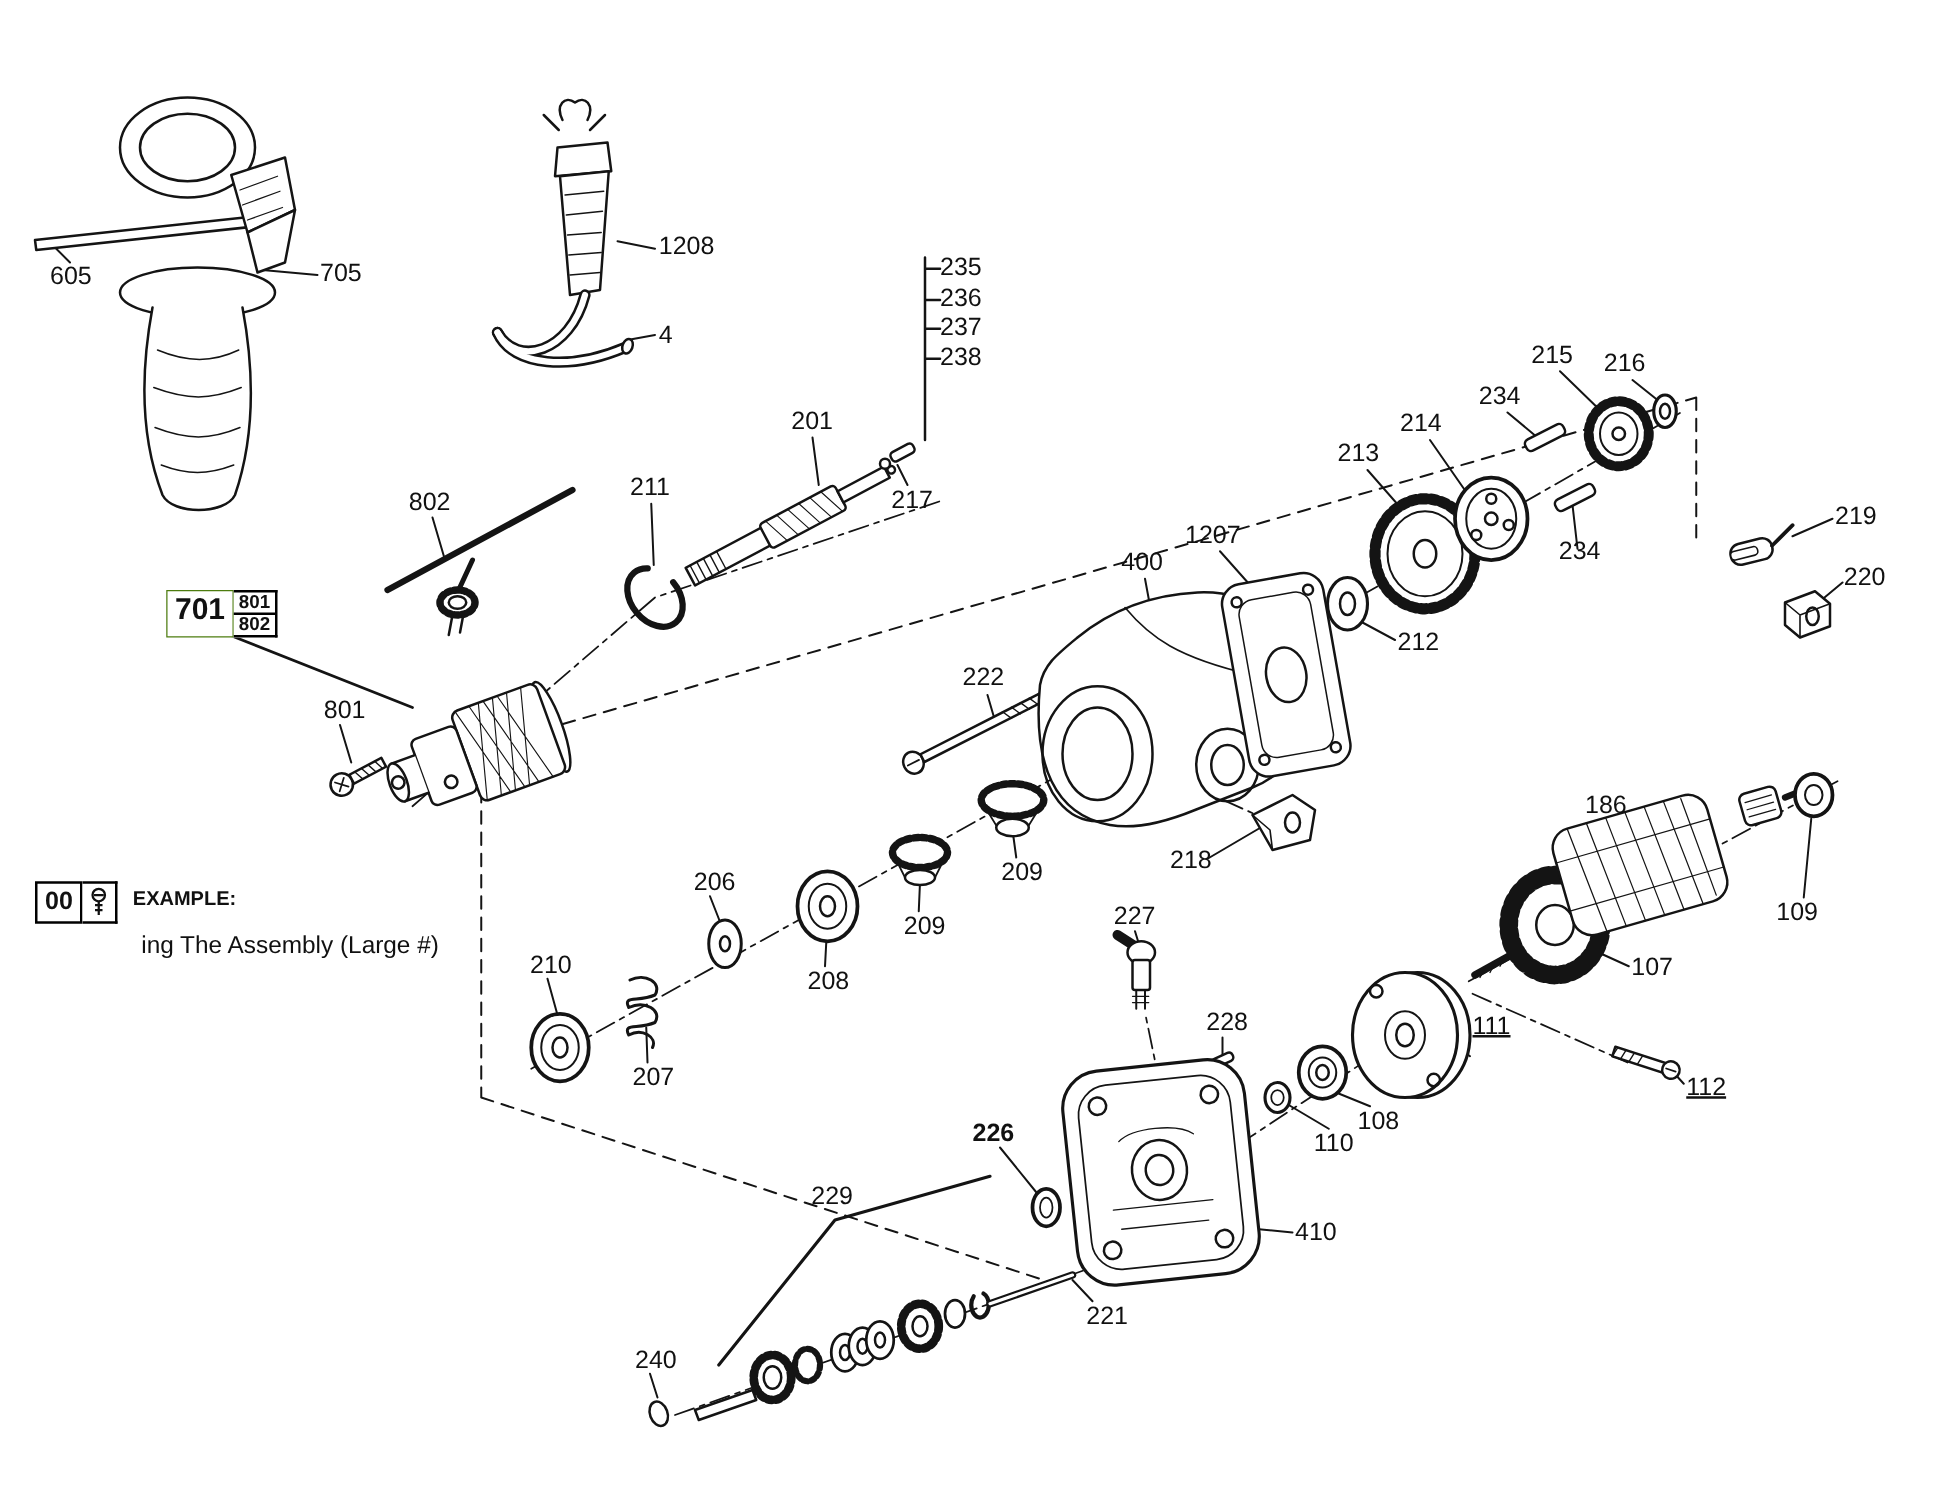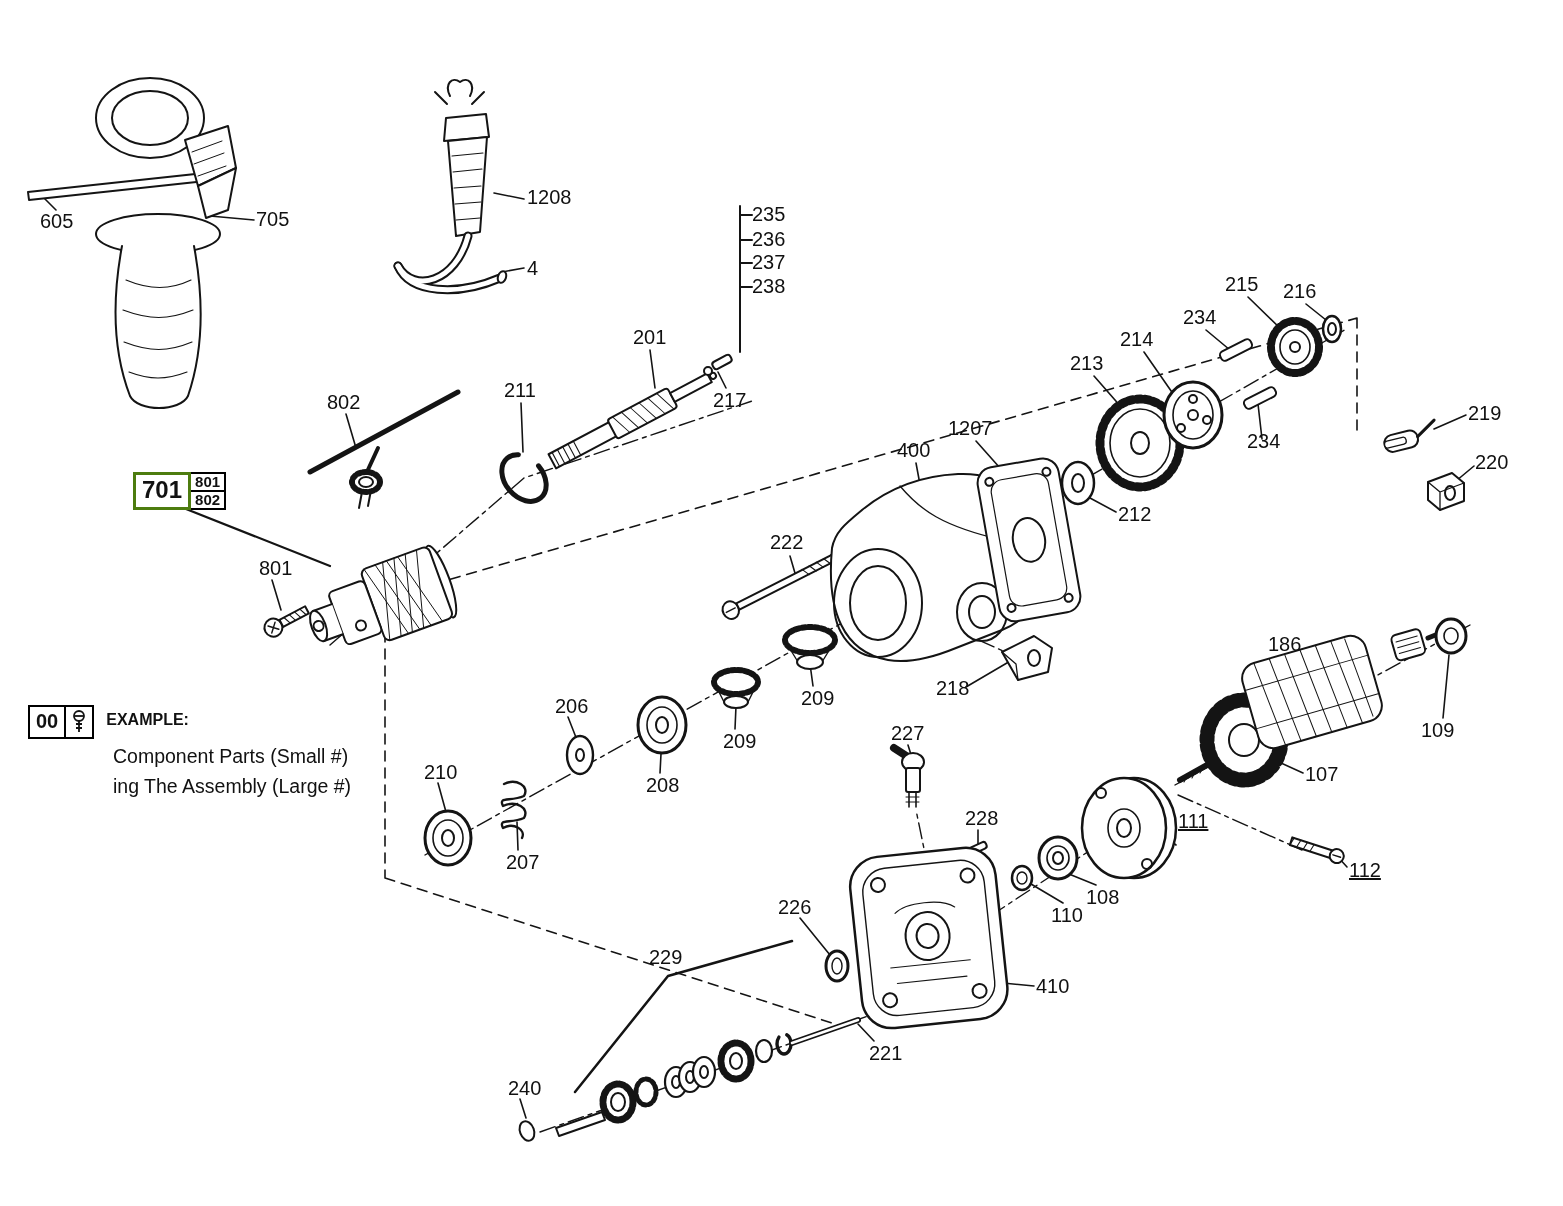--- a/index.html
+++ b/index.html
@@ -2,21 +2,21 @@
 <html><head>
 <meta charset="utf-8">
 <style>
   html,body{margin:0;padding:0;background:#fff;}
   .stage{position:relative;width:1563px;height:1206px;background:#fff;overflow:hidden;
          font-family:"Liberation Sans",sans-serif;color:#111;}
   .art{position:absolute;left:0;top:0;}
   .part-label{position:absolute;font-size:20px;line-height:22px;white-space:nowrap;color:#111;}
   
   .callout{position:absolute;left:133px;top:472px;display:flex;align-items:stretch;background:#fff;}
-  .callout .big{border:3px solid #4d7c0f;font-weight:bold;font-size:24px;line-height:26px;
+  .callout .big{border:1px solid #4d7c0f;font-weight:bold;font-size:24px;line-height:26px;
                 padding:2px 6px;background:#fff;}
   .callout .stack{display:flex;flex-direction:column;justify-content:center;border:2px solid #000;
                   border-left:none;font-weight:bold;font-size:15px;line-height:16px;background:#fff;}
   .callout .stack span{padding:0 4px;}
   .callout .stack span:first-child{border-bottom:2px solid #000;}
   
   .example{position:absolute;left:28px;top:705px;width:380px;}
   .example .row{display:flex;align-items:flex-start;}
   .example .codes{display:flex;margin-right:12px;border-radius:13px;}
   .example .code-box{border:2.5px solid #000;font-weight:bold;font-size:20px;line-height:22px;
@@ -349,21 +349,21 @@
       <div class="part-label" style="left: 555px; top: 695px;">206</div>
       <div class="part-label" style="left: 646px; top: 774px;">208</div>
       <div class="part-label" style="left: 891px; top: 722px;">227</div>
       <div class="part-label" style="left: 1178px; top: 810px; text-decoration: underline;">111</div>
       <div class="part-label" style="left: 1349px; top: 859px; text-decoration: underline;">112</div>
       <div class="part-label" style="left: 424px; top: 761px;">210</div>
       <div class="part-label" style="left: 506px; top: 851px;">207</div>
       <div class="part-label" style="left: 965px; top: 807px;">228</div>
       <div class="part-label" style="left: 1086px; top: 886px;">108</div>
       <div class="part-label" style="left: 1051px; top: 904px;">110</div>
-      <div class="part-label" style="left: 778px; top: 896px;">226</div>
+      <div class="part-label" style="left: 778px; top: 896px; font-weight: bold;">226</div>
       <div class="part-label" style="left: 1036px; top: 975px;">410</div>
       <div class="part-label" style="left: 649px; top: 946px;">229</div>
       <div class="part-label" style="left: 869px; top: 1042px;">221</div>
       <div class="part-label" style="left: 508px; top: 1077px;">240</div>
       <div class="part-label" style="left: 259px; top: 557px;">801</div>
     </div>
 
   <div class="callout">
     <span class="big">701</span>
     <span class="stack">
@@ -380,18 +380,17 @@
           <svg width="16" height="26" viewBox="0 0 16 26" fill="none" stroke="#111" stroke-width="1.8">
             <circle cx="8" cy="7" r="5"></circle>
             <path d="M4,7 L12,7"></path>
             <path d="M8,12 L8,23 M5,15 L11,15 M5,19 L11,19"></path>
           </svg>
         </span>
       </span>
       <span class="heading">EXAMPLE:</span>
     </div>
     <div class="body">
-      <div>Component Parts (Small #)</div>
       <div>ing The Assembly (Large #)</div>
     </div>
   </div>
 
 </div>
 
 </body></html>

